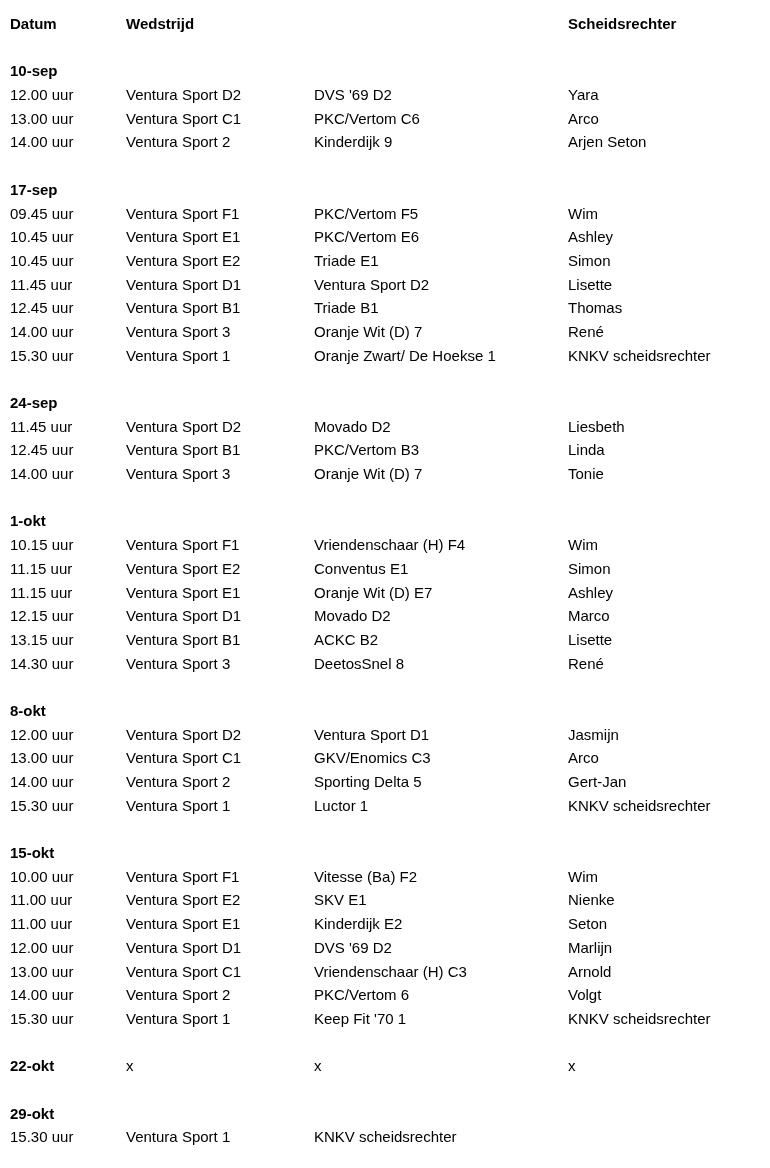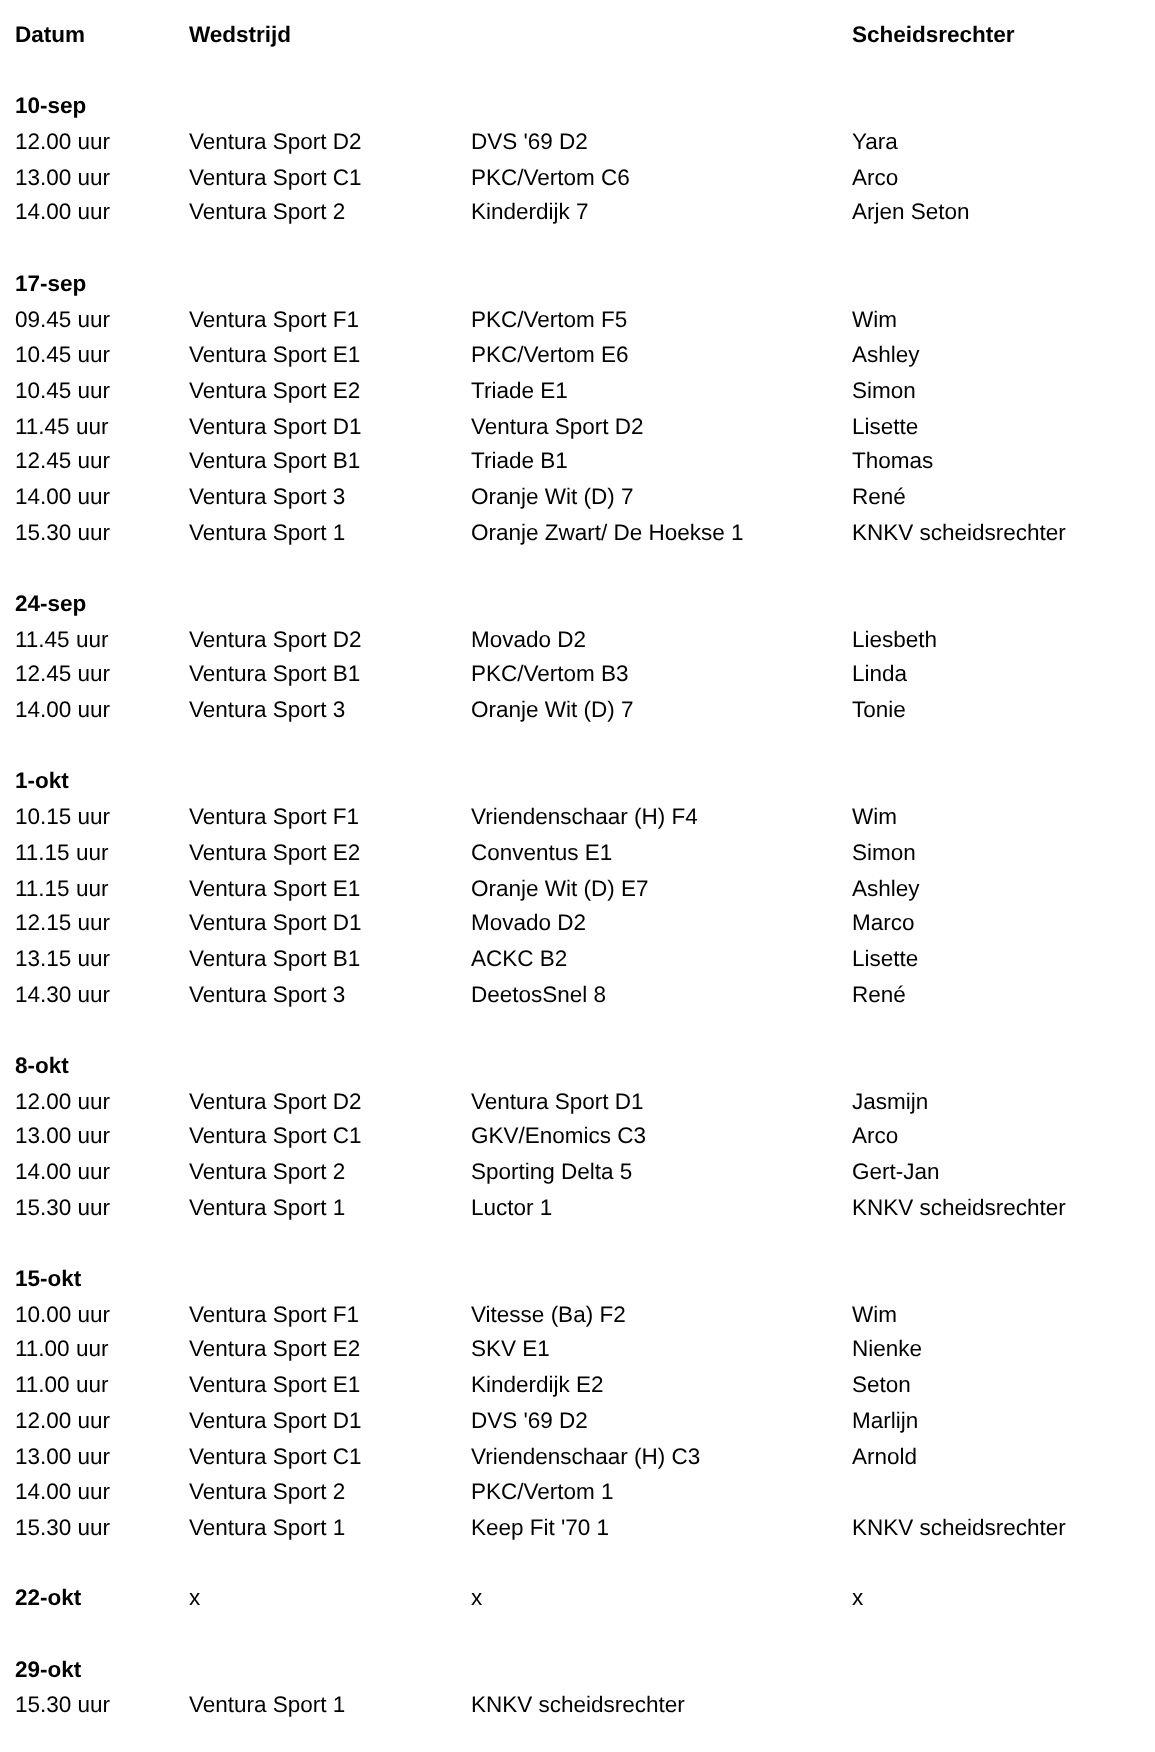--- a/index.html
+++ b/index.html
@@ -67,21 +67,21 @@
   <div class="line">
     <span>13.00 uur</span>
     <span>Ventura Sport C1</span>
     <span>PKC/Vertom C6</span>
     <span>Arco</span>
   </div>
 
   <div class="line">
     <span>14.00 uur</span>
     <span>Ventura Sport 2</span>
-    <span>Kinderdijk 7</span>
+    <span>Kinderdijk 9</span>
     <span>Arjen Seton</span>
   </div>
 <div class="blank-line"></div>
   <div class="line">
     <span class="bold">17-sep</span>
     <span></span>
     <span></span>
     <span></span>
   </div>
 
@@ -284,21 +284,22 @@
   <div class="line">
     <span>13.00 uur</span>
     <span>Ventura Sport C1</span>
     <span>Vriendenschaar (H) C3</span>
     <span>Arnold</span>
   </div>
 
   <div class="line">
     <span>14.00 uur</span>
     <span>Ventura Sport 2</span>
-    <span>PKC/Vertom 1</span>
+    <span>PKC/Vertom 6</span>
+    <span>Volgt</span>
   </div>
 
   <div class="line">
     <span>15.30 uur</span>
     <span>Ventura Sport 1</span>
     <span>Keep Fit '70 1</span>
     <span>KNKV scheidsrechter</span>
   </div>
 <div class="blank-line"></div>
   <div class="line">

